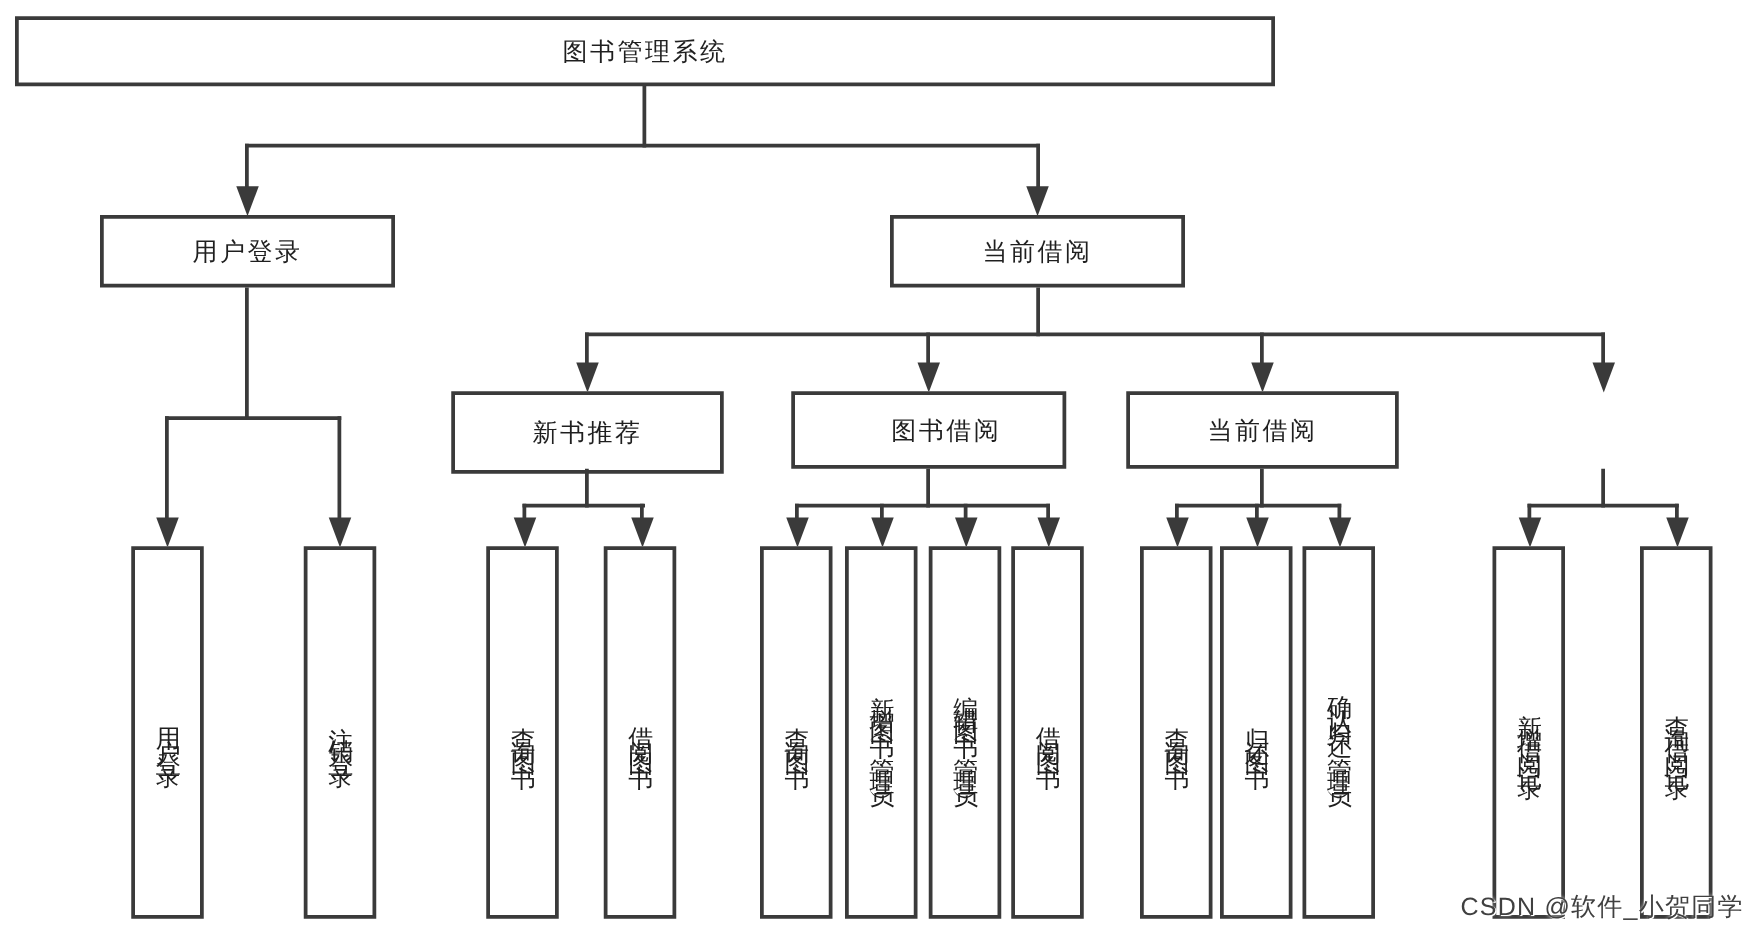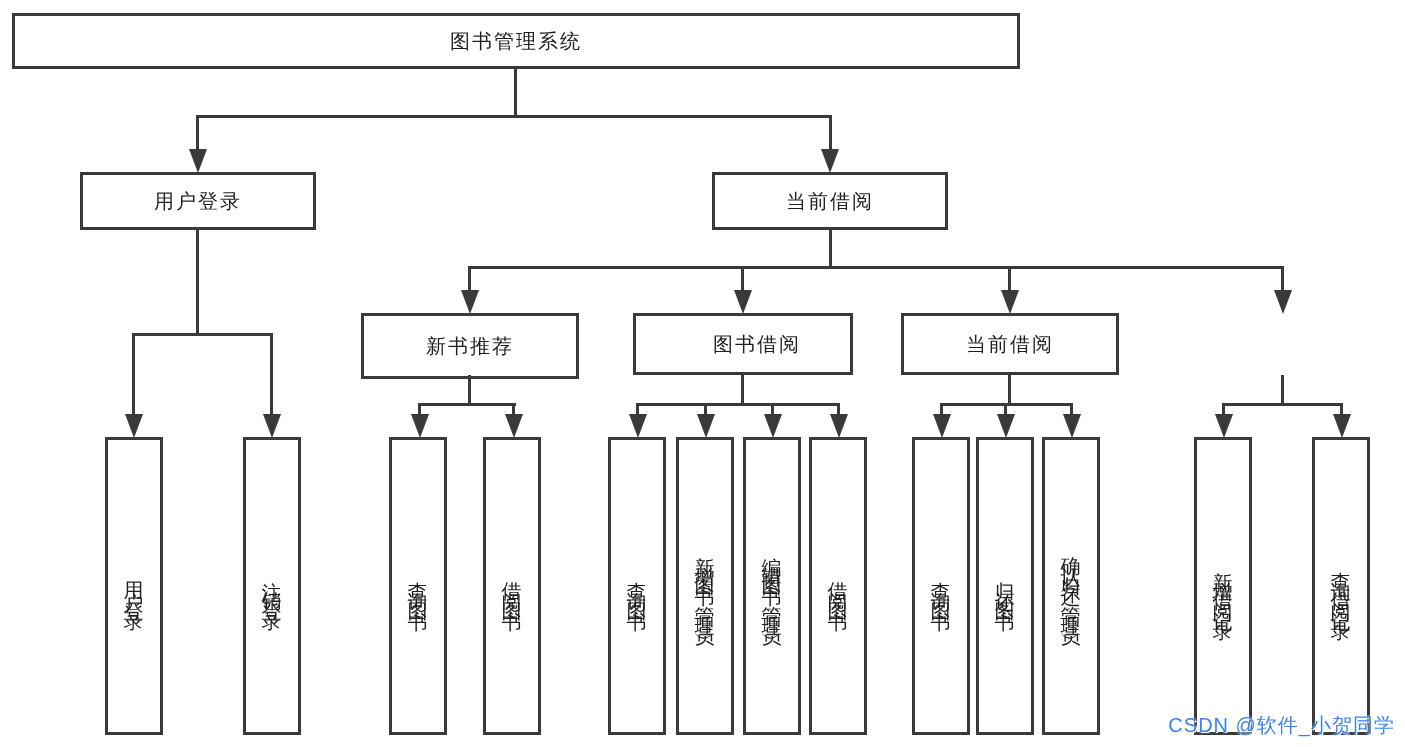--- a/index.html
+++ b/index.html
@@ -62,21 +62,21 @@
     height: 0;
     border-left: 9px solid transparent;
     border-right: 9px solid transparent;
     border-top: 24px solid #3a3a3a;
   }
   .watermark {
     position: absolute;
     top: 712px;
     right: 10px;
     font-size: 20px;
-    color: #3b82f6;
+    color: #404040;
     letter-spacing: 1px;
     text-shadow: 0 0 3px #ffffff, 1px 1px 0 #ffffff;
     z-index: 10;
     white-space: nowrap;
     text-align: center;
   }
 </style>
 </head>
 <body>
 

